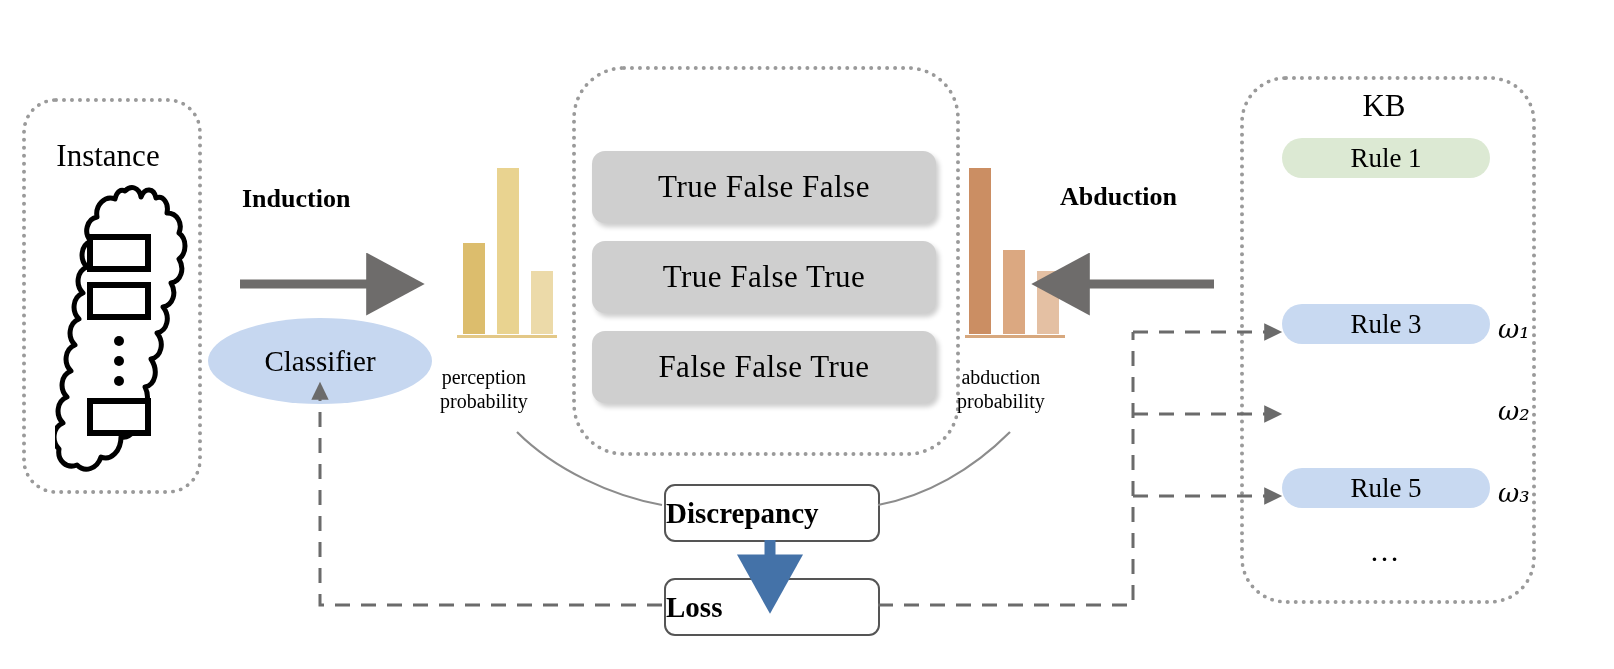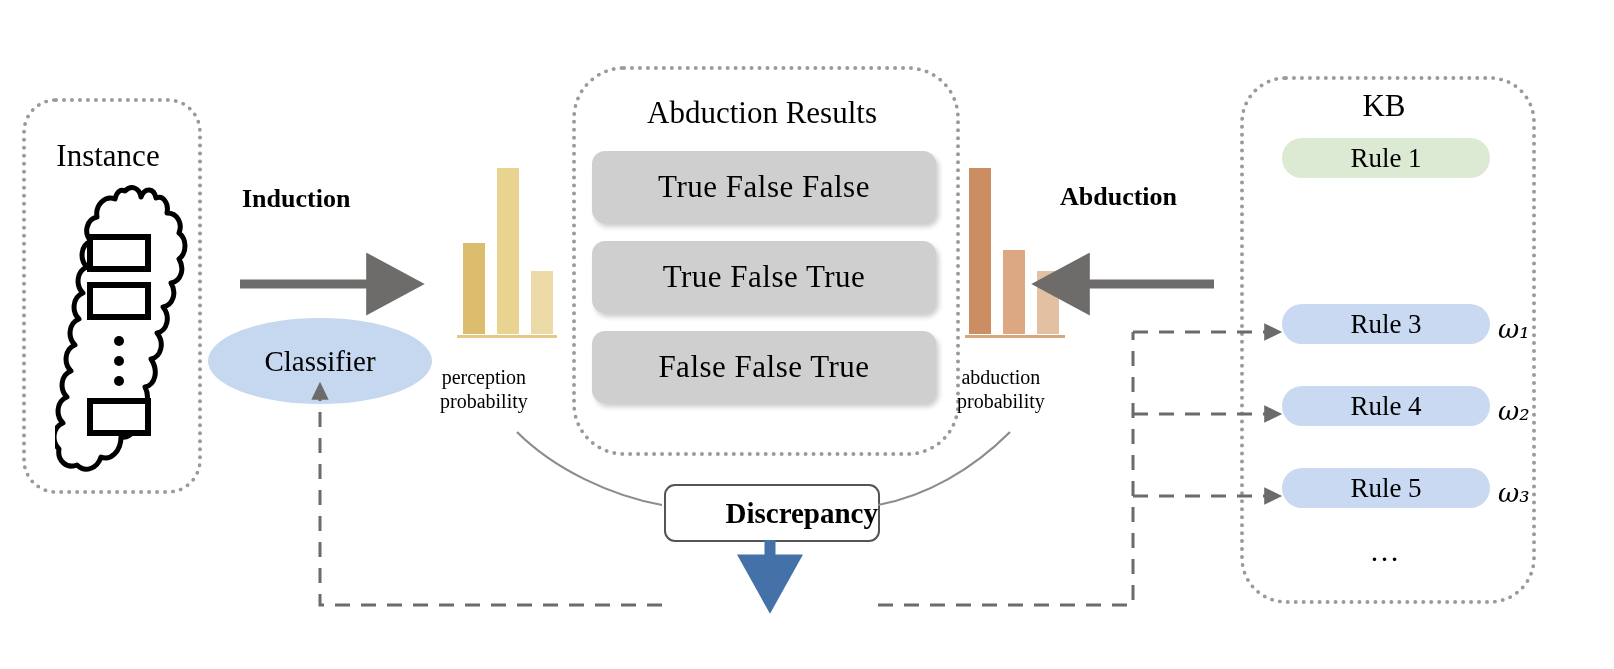--- a/index.html
+++ b/index.html
@@ -69,36 +69,35 @@
   .omega{position:absolute;left:1498px;font-size:26px;font-style:italic;
          font-family:"DejaVu Serif",serif;white-space:nowrap;}
   #omega-0{top:314px;}
   #omega-1{top:396px;}
   #omega-2{top:478px;}
   #kb-ellipsis{position:absolute;left:1282px;top:534px;width:208px;text-align:center;
     font-size:30px;letter-spacing:3px;}
 
   
   .plain-box{position:absolute;border:2.5px solid #555;border-radius:11px;background:#fff;
-    display:flex;align-items:center;justify-content:flex-end;}
+    display:flex;align-items:center;justify-content:flex-start;}
   .plain-box span{font-weight:bold;font-size:29px;}
   #discrepancy-box{left:664px;top:484px;width:212px;height:54px;}
   #loss-box{left:664px;top:578px;width:212px;height:54px;}
 </style>
 </head>
 <body>
 
 <div class="stage">
 
   <div class="dotted-box" id="instance-box"></div>
   <div class="dotted-box" id="abduction-box"></div>
   <div class="dotted-box" id="kb-box"></div>
 
   <div class="box-title" id="instance-title">Instance</div>
-  <div class="box-title" id="abduction-title">Abduction Results</div>
   <div class="box-title" id="kb-title">KB</div>
 
   <svg id="instance-blob" viewBox="0 0 140 290">
     <path d="M70 6 C76 0 84 2 86 12 C90 2 99 3 101 13 C108 10 114 18 112 28
              C122 28 128 38 124 48 C132 54 132 68 124 74 C130 84 126 96 116 98
              C122 108 118 120 108 122 C116 132 112 146 102 148 C110 158 106 172 96 174
              C104 186 100 200 90 202 C96 214 90 228 80 228 C84 242 76 254 66 252
              C66 266 56 276 46 272 C42 284 30 288 22 280 C12 284 2 276 4 264
              C-4 256 -2 242 8 238 C0 230 2 216 12 212 C4 204 6 190 16 186
              C8 178 10 164 20 160 C12 152 14 138 24 134 C16 126 18 112 28 108
@@ -154,33 +153,33 @@
   <div class="result-row" id="result-row-2">
     <span>False  False  True</span>
   </div>
 
   <div class="rule green" id="rule-0">
     <span>Rule 1</span>
   </div>
   <div class="rule blue" id="rule-2">
     <span>Rule 3</span>
   </div>
-  <div class="rule blue" id="rule-3">
-    <span>Rule 4</span>
-  </div>
   <div class="rule blue" id="rule-4">
     <span>Rule 5</span>
   </div>
   <div class="omega" id="omega-0">ω₁</div>
   <div class="omega" id="omega-1">ω₂</div>
   <div class="omega" id="omega-2">ω₃</div>
   <div id="kb-ellipsis">…</div>
 
   <div class="plain-box" id="discrepancy-box">
     <span>Discrepancy</span>
+  </div>
+  <div class="plain-box" id="loss-box">
+    <span>Loss</span>
   </div>
 
   <svg class="svg-layer" viewBox="0 0 1614 669">
     <defs>
       <marker id="solid-head" markerWidth="7" markerHeight="7" refX="2.2" refY="3.5" orient="auto">
         <path d="M0,0 L6.5,3.5 L0,7 z" fill="#6e6c6b"></path>
       </marker>
       <marker id="dash-head" markerWidth="7" markerHeight="7" refX="2.6" refY="3.5" orient="auto">
         <path d="M0,0.6 L6,3.5 L0,6.4 z" fill="#6b6b6b"></path>
       </marker>

